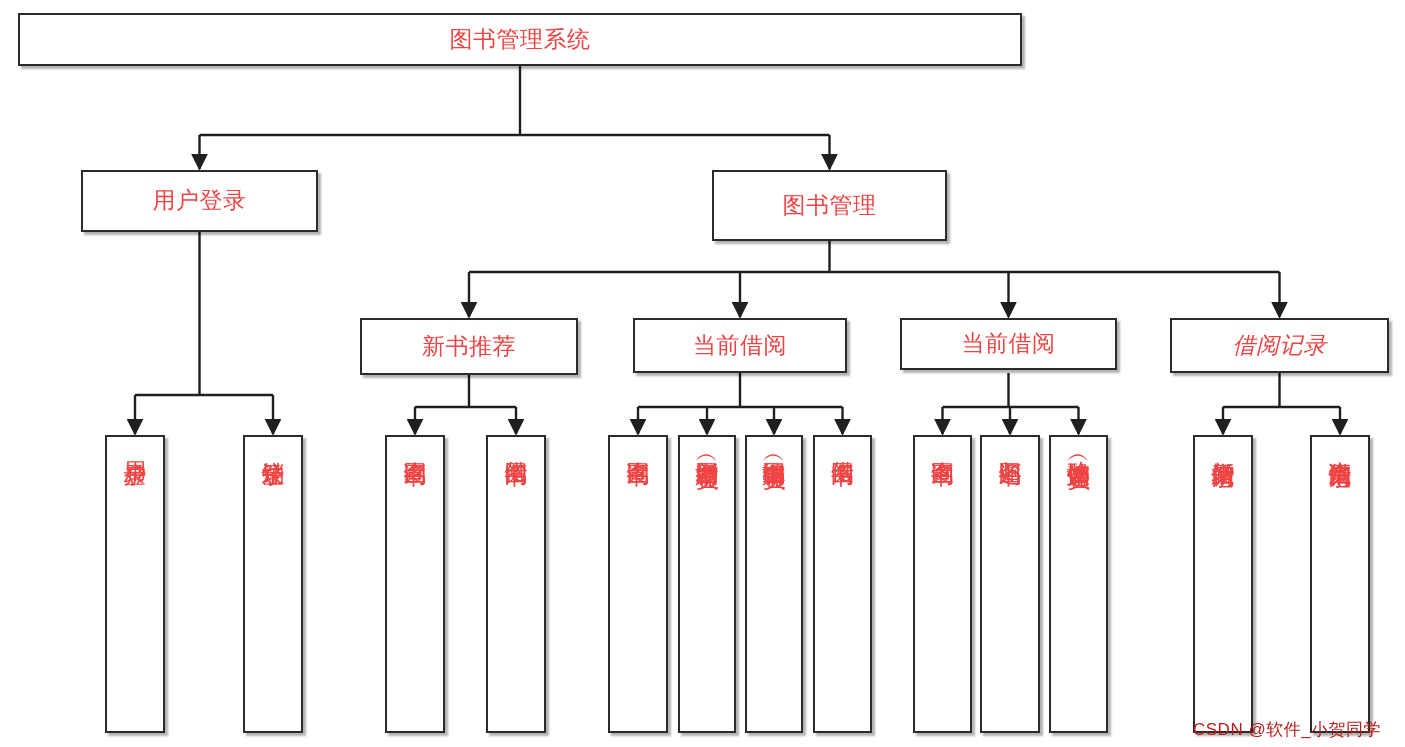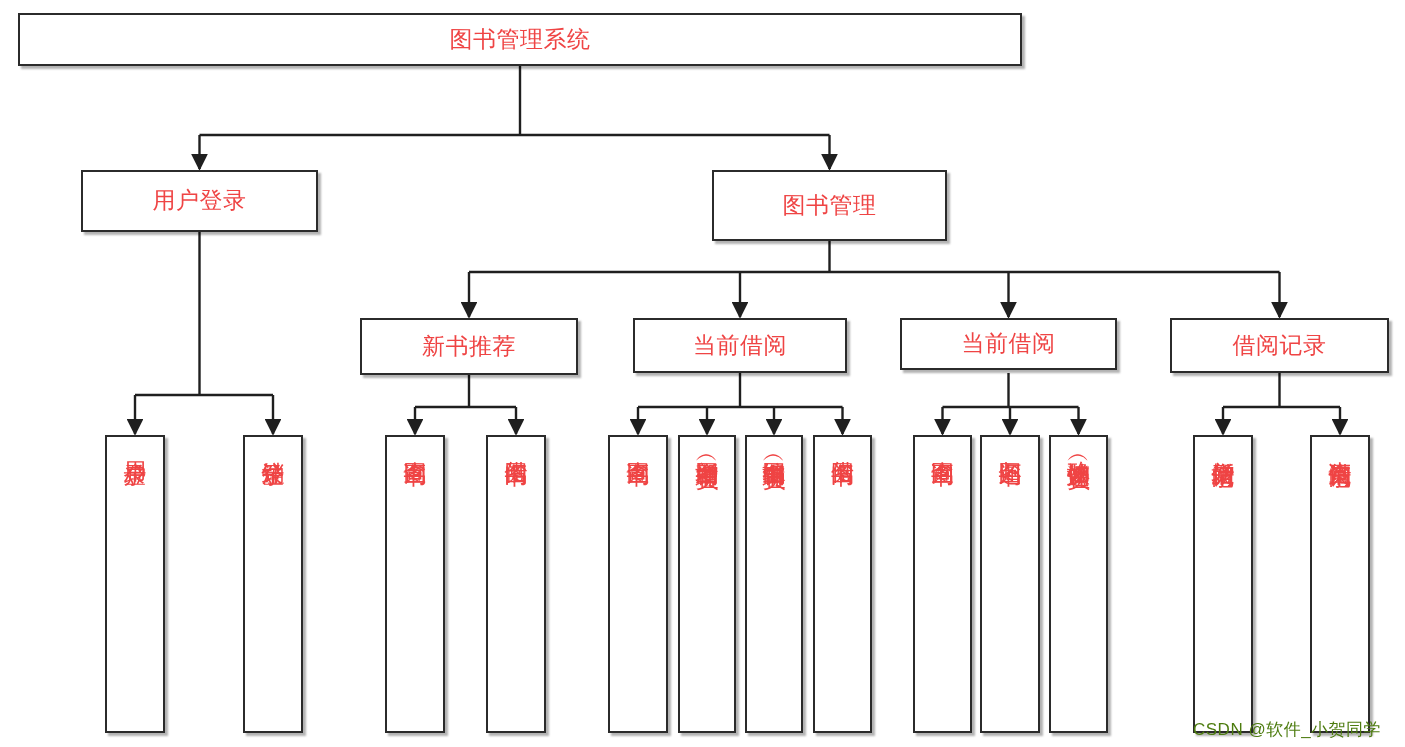--- a/index.html
+++ b/index.html
@@ -125,21 +125,21 @@
       </div>
       <div class="node horizontal" style="left: 360px; top: 318px; width: 218px; height: 57px;">
         <span class="node-label">新书推荐</span>
       </div>
       <div class="node horizontal" style="left: 633px; top: 318px; width: 214px; height: 55px;">
         <span class="node-label">当前借阅</span>
       </div>
       <div class="node horizontal" style="left: 900px; top: 318px; width: 217px; height: 52px;">
         <span class="node-label">当前借阅</span>
       </div>
-      <div class="node horizontal" style="left: 1170px; top: 318px; width: 219px; height: 55px;">
+      <div class="node horizontal" style="left: 1170px; top: 318px; width: 219px; height: 55px; font-style: italic;">
         <span class="node-label">借阅记录</span>
       </div>
       <div class="node vertical" style="left: 105px; top: 435px; width: 60px; height: 298px;">
         <span class="node-label">用户登录</span>
       </div>
       <div class="node vertical" style="left: 243px; top: 435px; width: 60px; height: 298px;">
         <span class="node-label">注销登录</span>
       </div>
       <div class="node vertical" style="left: 385px; top: 435px; width: 60px; height: 298px;">
         <span class="node-label">查询图书</span>
@@ -169,14 +169,14 @@
         <span class="node-label">确认归还（管理员）</span>
       </div>
       <div class="node vertical" style="left: 1193px; top: 435px; width: 60px; height: 298px;">
         <span class="node-label">新增借阅记录</span>
       </div>
       <div class="node vertical" style="left: 1310px; top: 435px; width: 60px; height: 298px;">
         <span class="node-label">查询借阅记录</span>
       </div>
     </div>
 
-  <div class="watermark" style="left: 1193px; top: 718px; color: #4d7c0f;">CSDN @软件_小贺同学</div>
+  <div class="watermark" style="left: 1193px; top: 718px; color: #b91c1c;">CSDN @软件_小贺同学</div>
 </div>
 
 </body></html>

